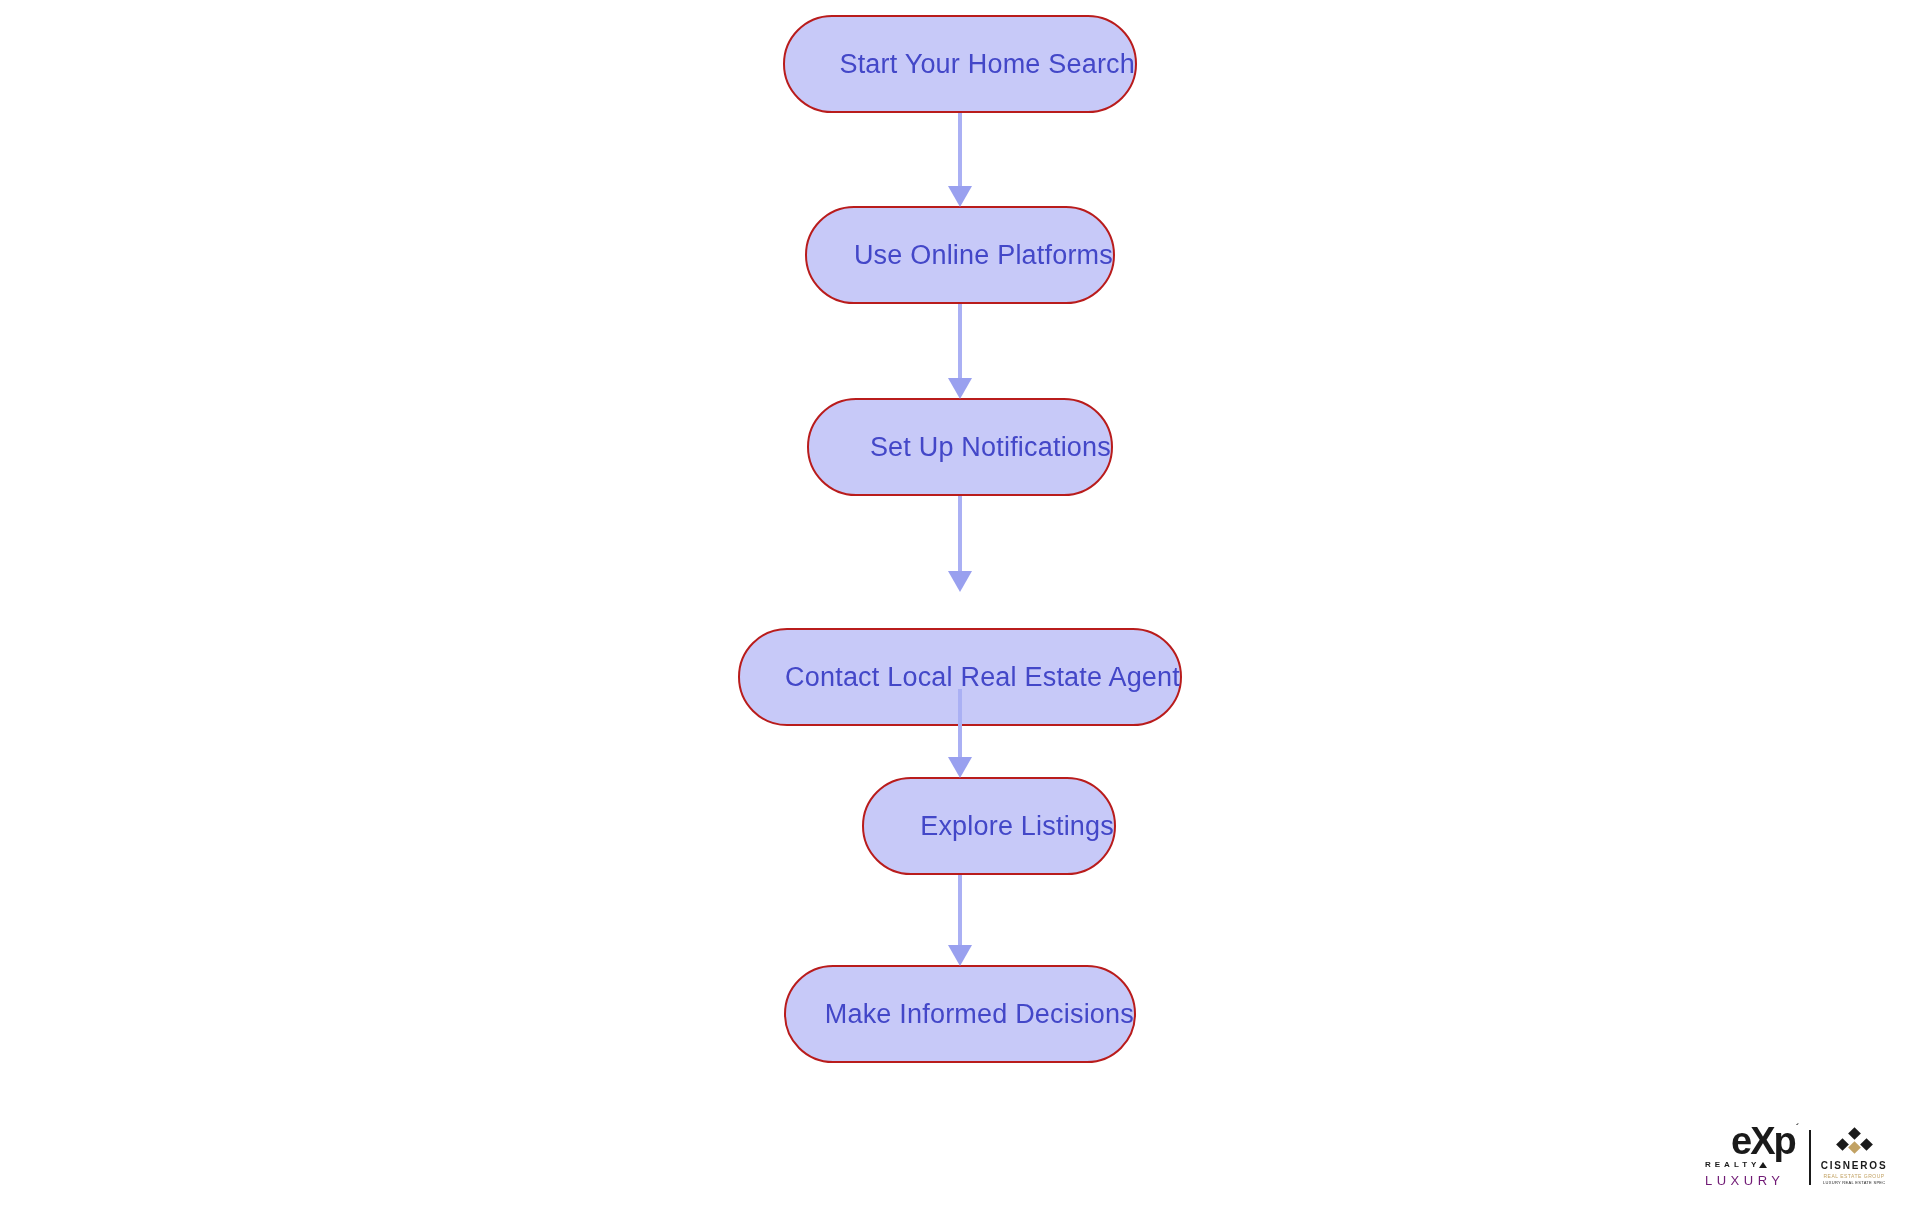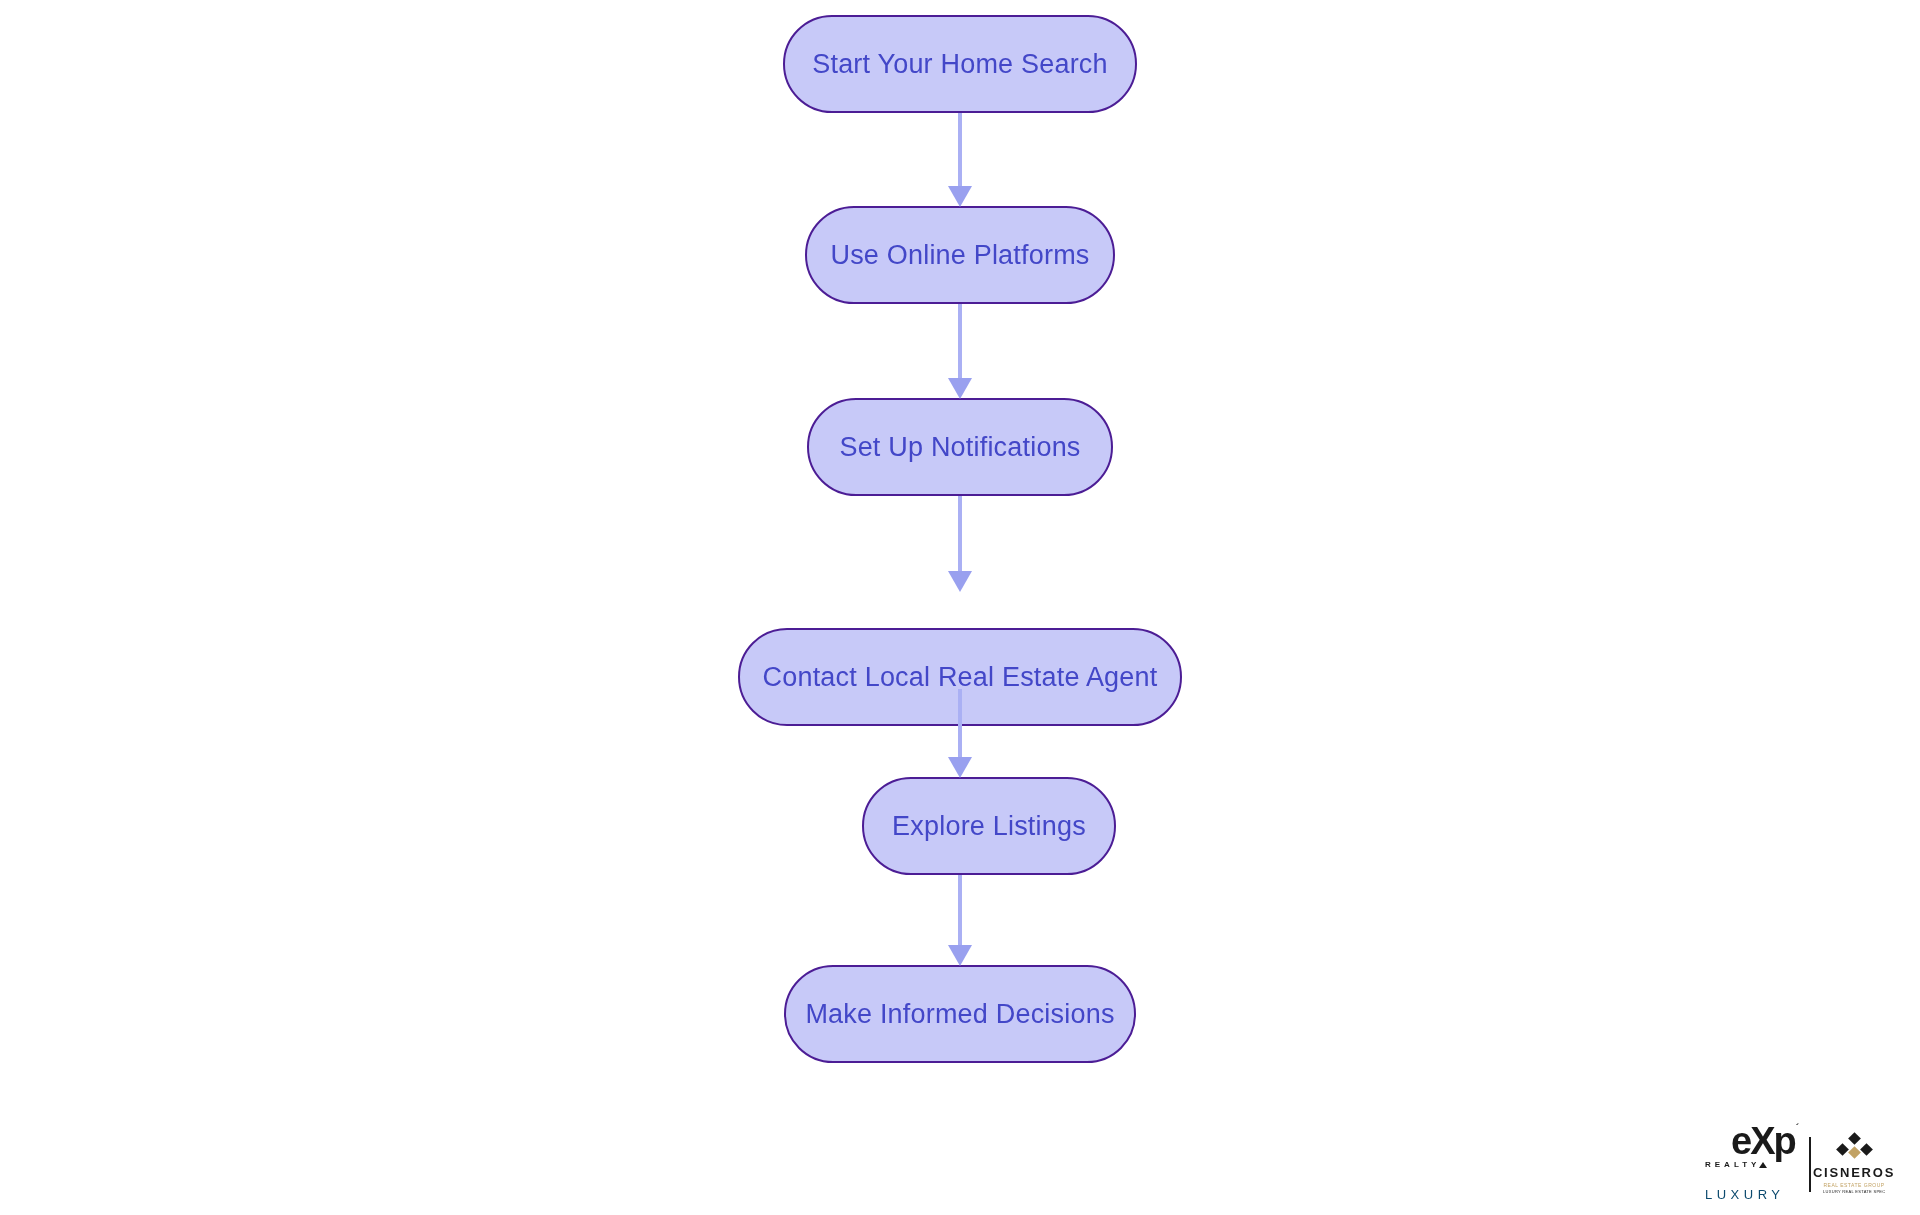--- a/index.html
+++ b/index.html
@@ -11,23 +11,23 @@
     position: relative;
     overflow: hidden;
   }
   .canvas { position: absolute; inset: 0; }
 
   
   .node {
     position: absolute;
     height: 98px;
     background: #c7c9f8;
-    border: 2px solid #4c1d95;
+    border: 2px solid #b91c1c;
     border-radius: 50px;
-    display: flex; align-items: center; justify-content: center;
+    display: flex; align-items: center; justify-content: flex-end;
     color: #4347c8;
     font-size: 27px;
     letter-spacing: 0.2px;
     white-space: nowrap;
   }
   .n0 { left: 783px; top: 15px;  width: 354px; }
   .n1 { left: 805px; top: 206px; width: 310px; }
   .n2 { left: 807px; top: 398px; width: 306px; }
   .n3 { left: 738px; top: 591px; width: 444px; margin-top: 37px; }
   .n4 { left: 862px; top: 777px; width: 254px; }
@@ -70,34 +70,34 @@
     margin-top: 3px;
     font-size: 8px; font-weight: bold; letter-spacing: 4px;
     display: flex; align-items: center;
   }
   .exp-realty .tri {
     width: 0; height: 0; margin-left: -1px;
     border-left: 4px solid transparent; border-right: 4px solid transparent;
     border-bottom: 6px solid #1a1a1a;
   }
   .exp-luxury {
-    margin-top: 18px;
+    margin-top: 4px;
     font-size: 13px; font-weight: 400; letter-spacing: 4.5px;
-    color: #0c4a6e;
+    color: #701a75;
   }
   .brand-divider { width: 2px; height: 55px; background: #1a1a1a; margin: 0 12px 0 10px; }
 
   .cis-block { display: flex; flex-direction: column; align-items: center; width: 62px; }
   .diamonds { position: relative; width: 36px; height: 27px; }
   .diamonds span { position: absolute; width: 9px; height: 9px; transform: rotate(45deg); background: #1a1a1a; }
   .d-top    { left: 13.5px; top: 0; }
   .d-left   { left: 1.5px;  top: 11px; }
   .d-right  { left: 25.5px; top: 11px; }
   .d-center { left: 13.5px; top: 14px; background: #c2a264 !important; }
-  .cis-name { margin-top: 4px; font-size: 13px; font-weight: bold; letter-spacing: 1.8px; white-space: nowrap; }
+  .cis-name { margin-top: 4px; font-size: 10px; font-weight: bold; letter-spacing: 1.8px; white-space: nowrap; }
   .cis-sub  { margin-top: 2px; font-size: 5px; letter-spacing: 0.5px; color: #c2a264; white-space: nowrap; overflow: hidden; max-width: 62px; }
   .cis-tag  { margin-top: 1px; font-size: 4px; letter-spacing: 0.3px; color: #1a1a1a; white-space: nowrap; overflow: hidden; max-width: 62px; }
 </style>
 </head>
 <body>
 
 <div class="canvas">
 
   <div class="node n0">
     <span>Start Your Home Search</span>

